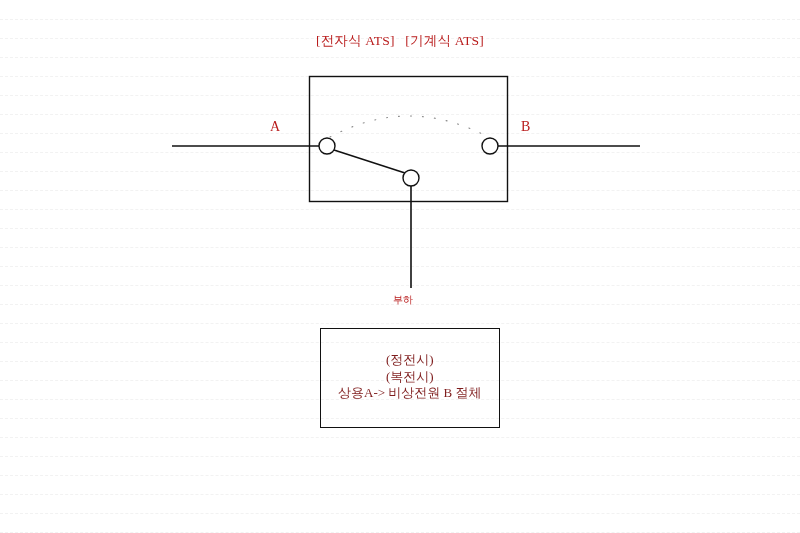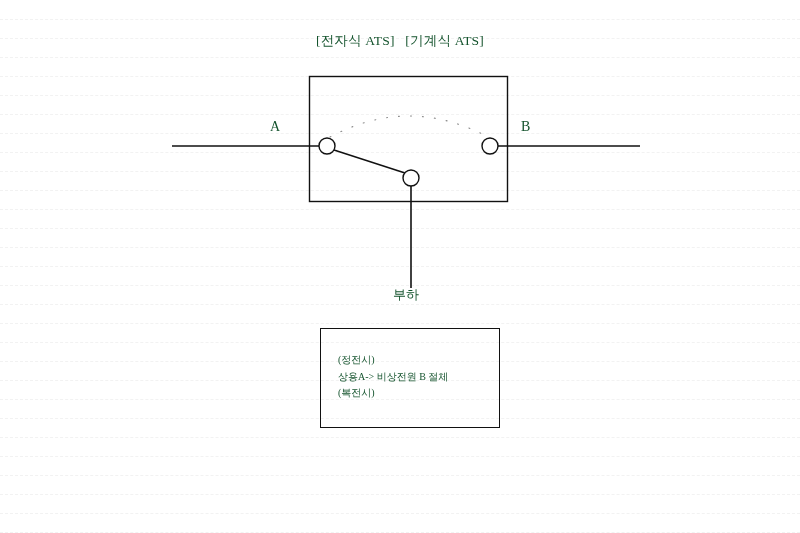--- a/index.html
+++ b/index.html
@@ -39,21 +39,21 @@
   }
   #diagram-svg {
     position: absolute;
     left: 0;
     top: 0;
     width: 800px;
     height: 533px;
   }
   .label-text {
     position: absolute;
-    color: #14532d;
+    color: #b91c1c;
     white-space: pre;
     line-height: 1.0;
   }
   #diagram-title {
     left: 0;
     top: 34px;
     width: 800px;
     text-align: center;
     font-size: 13.5px;
     letter-spacing: 0.2px;
@@ -63,40 +63,41 @@
     top: 120px;
     font-size: 14px;
   }
   #terminal-b-label {
     left: 521px;
     top: 120px;
     font-size: 14px;
   }
   #load-label {
     left: 393px;
-    top: 288px;
-    font-size: 13px;
+    top: 295px;
+    font-size: 10px;
   }
   #note-box {
     position: absolute;
     left: 320px;
     top: 328px;
     width: 180px;
     height: 100px;
     border: 1px solid #111111;
     box-sizing: border-box;
     background: transparent;
   }
   #note-list {
     position: absolute;
     left: 338px;
     top: 352px;
-    font-size: 10px;
+    font-size: 13px;
     line-height: 16.5px;
-    color: #14532d;
+    color: #7f1d1d;
+    text-align: center;
   }
   .note-line {
     white-space: pre;
     display: block;
   }
 </style>
 </head>
 <body>
 
 <div id="page">
@@ -158,17 +159,17 @@
   <div class="label-text" id="terminal-a-label">A</div>
 
   <div class="label-text" id="terminal-b-label">B</div>
 
   <div class="label-text" id="load-label">부하</div>
 
   <div id="note-box"></div>
 
   <div id="note-list">
     <span class="note-line">(정전시)</span>
+    <span class="note-line">(복전시)</span>
     <span class="note-line">상용A-&gt; 비상전원 B 절체</span>
-    <span class="note-line">(복전시)</span>
   </div>
 
 </div>
 
 </body></html>

